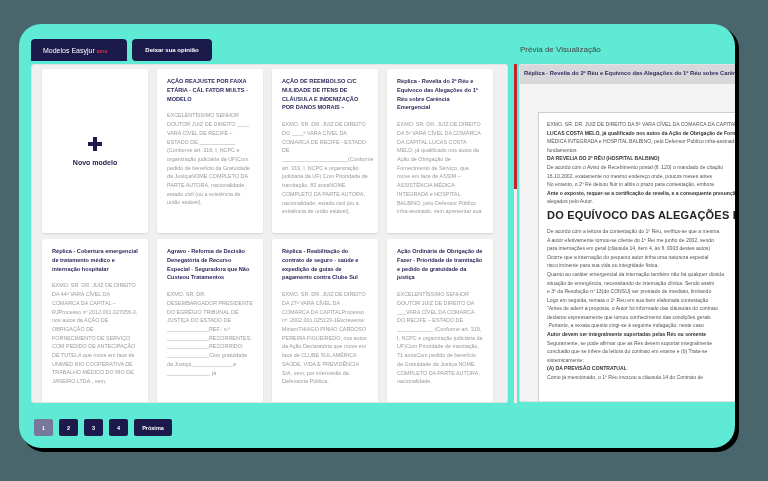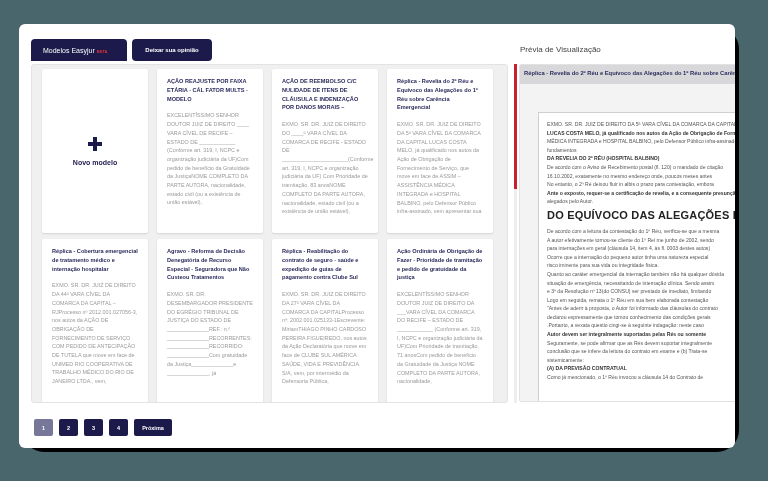--- a/index.html
+++ b/index.html
@@ -5,21 +5,21 @@
   * { box-sizing: border-box; margin: 0; padding: 0; }
   html, body { width: 768px; height: 481px; overflow: hidden; }
   body { background: #4a666d; font-family: "Liberation Sans", sans-serif; position: relative; }
 
   .frame-shadow {
     position: absolute; left: 22px; top: 27px; width: 717px; height: 425px;
     background: #000; border-radius: 22px;
   }
   .frame {
     position: absolute; left: 19px; top: 24px; width: 716px; height: 424px;
-    background: #ffffff; border-radius: 6px; overflow: hidden;
+    background: #5eead4; border-radius: 22px; overflow: hidden;
   }
 
   
   .tabs { position: absolute; left: 12px; top: 15px; display: flex; gap: 5px; }
   .tab {
     background: #1c1a4b; color: #fff; height: 22px; border-radius: 4px 4px 0 0;
     font-size: 7px; display: flex; align-items: center; padding: 0 12px; cursor: pointer;
   }
   .tab.active { width: 96px; padding-left: 12px; }
   .tab.feedback { width: 80px; justify-content: center; font-weight: bold; font-size: 6px; border-radius: 4px; }

